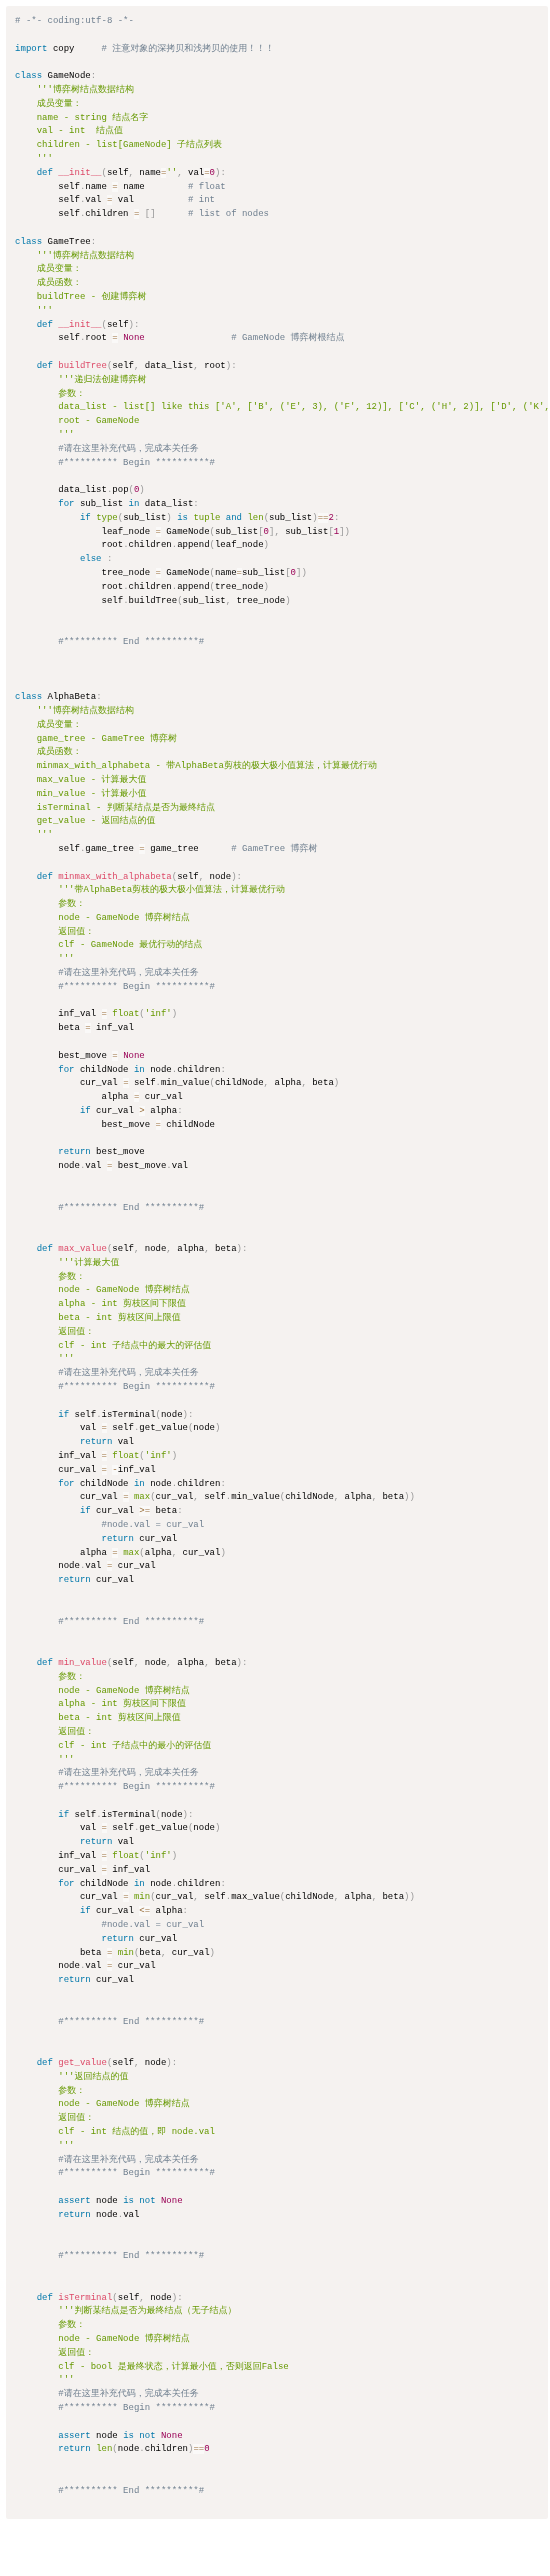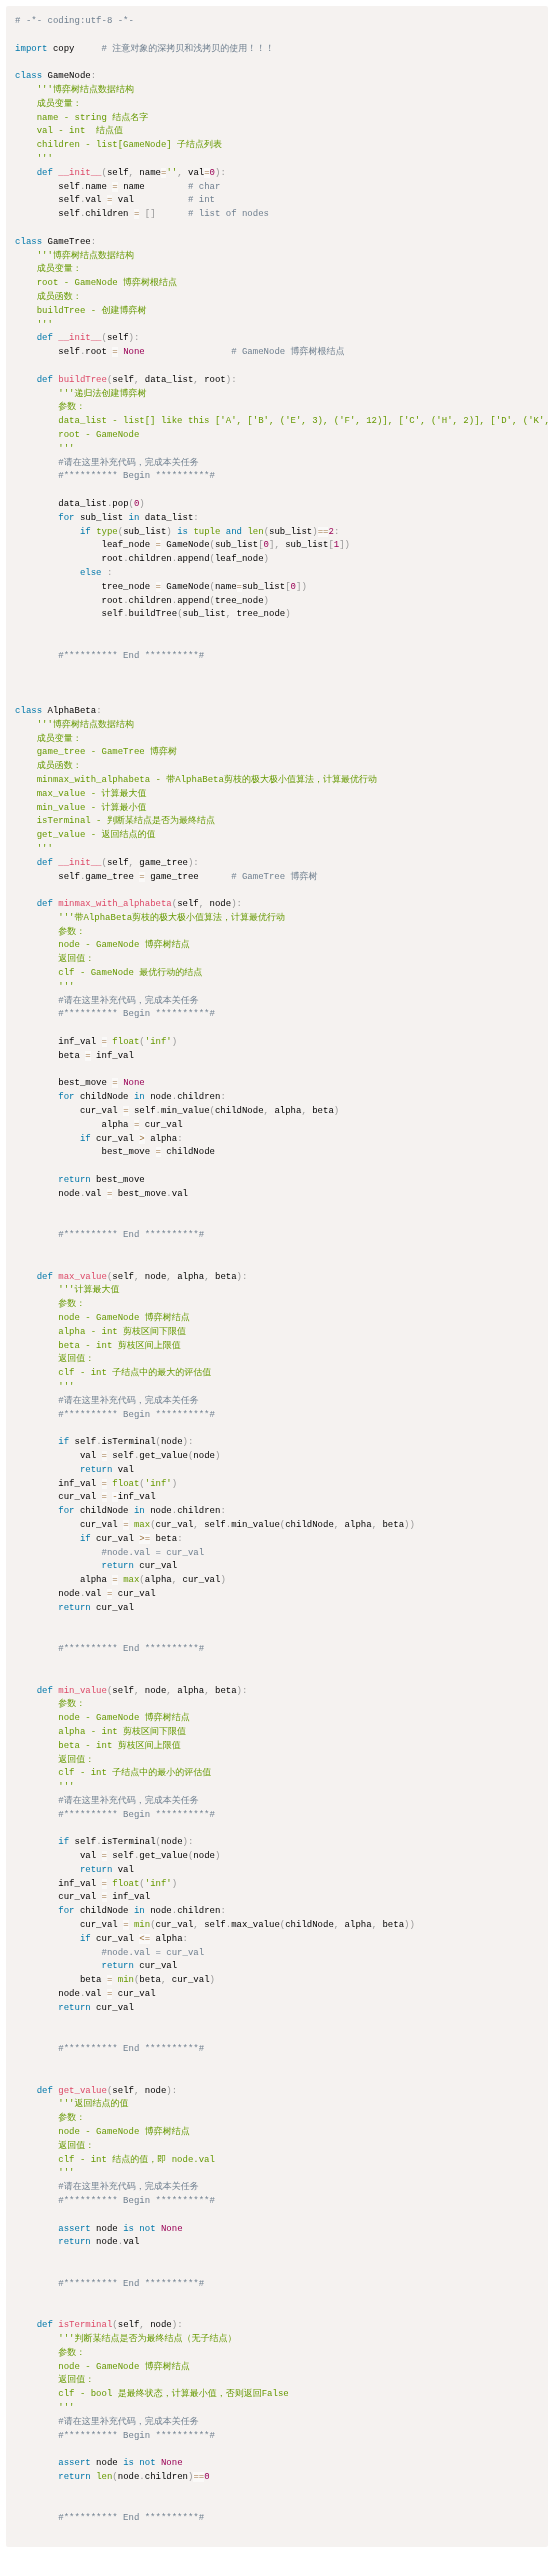--- a/index.html
+++ b/index.html
@@ -40,28 +40,27 @@
       <div class="code-line"><span class="tok-kw">import</span><span class="tok-plain"> copy     </span><span class="tok-comment"># 注意对象的深拷贝和浅拷贝的使用！！！</span></div>
       <div class="code-line"> </div>
       <div class="code-line"><span class="tok-kw">class</span><span class="tok-plain"> GameNode</span><span class="tok-punc">:</span></div>
       <div class="code-line"><span class="tok-str">    '''博弈树结点数据结构</span></div>
       <div class="code-line"><span class="tok-str">    成员变量：</span></div>
       <div class="code-line"><span class="tok-str">    name - string 结点名字</span></div>
       <div class="code-line"><span class="tok-str">    val - int  结点值</span></div>
       <div class="code-line"><span class="tok-str">    children - list[GameNode] 子结点列表</span></div>
       <div class="code-line"><span class="tok-str">    '''</span></div>
       <div class="code-line"><span class="tok-plain">    </span><span class="tok-kw">def</span><span class="tok-plain"> </span><span class="tok-fn">__init__</span><span class="tok-punc">(</span><span class="tok-plain">self</span><span class="tok-punc">,</span><span class="tok-plain"> name</span><span class="tok-op">=</span><span class="tok-str">''</span><span class="tok-punc">,</span><span class="tok-plain"> val</span><span class="tok-op">=</span><span class="tok-num">0</span><span class="tok-punc">):</span></div>
-      <div class="code-line"><span class="tok-plain">        self</span><span class="tok-punc">.</span><span class="tok-plain">name </span><span class="tok-op">=</span><span class="tok-plain"> name        </span><span class="tok-comment"># char</span></div>
+      <div class="code-line"><span class="tok-plain">        self</span><span class="tok-punc">.</span><span class="tok-plain">name </span><span class="tok-op">=</span><span class="tok-plain"> name        </span><span class="tok-comment"># float</span></div>
       <div class="code-line"><span class="tok-plain">        self</span><span class="tok-punc">.</span><span class="tok-plain">val </span><span class="tok-op">=</span><span class="tok-plain"> val          </span><span class="tok-comment"># int</span></div>
       <div class="code-line"><span class="tok-plain">        self</span><span class="tok-punc">.</span><span class="tok-plain">children </span><span class="tok-op">=</span><span class="tok-plain"> </span><span class="tok-punc">[]</span><span class="tok-plain">      </span><span class="tok-comment"># list of nodes</span></div>
       <div class="code-line"> </div>
       <div class="code-line"><span class="tok-kw">class</span><span class="tok-plain"> GameTree</span><span class="tok-punc">:</span></div>
       <div class="code-line"><span class="tok-str">    '''博弈树结点数据结构</span></div>
       <div class="code-line"><span class="tok-str">    成员变量：</span></div>
-      <div class="code-line"><span class="tok-str">    root - GameNode 博弈树根结点</span></div>
       <div class="code-line"><span class="tok-str">    成员函数：</span></div>
       <div class="code-line"><span class="tok-str">    buildTree - 创建博弈树</span></div>
       <div class="code-line"><span class="tok-str">    '''</span></div>
       <div class="code-line"><span class="tok-plain">    </span><span class="tok-kw">def</span><span class="tok-plain"> </span><span class="tok-fn">__init__</span><span class="tok-punc">(</span><span class="tok-plain">self</span><span class="tok-punc">):</span></div>
       <div class="code-line"><span class="tok-plain">        self</span><span class="tok-punc">.</span><span class="tok-plain">root </span><span class="tok-op">=</span><span class="tok-plain"> </span><span class="tok-num">None</span><span class="tok-plain">                </span><span class="tok-comment"># GameNode 博弈树根结点</span></div>
       <div class="code-line"> </div>
       <div class="code-line"><span class="tok-plain">    </span><span class="tok-kw">def</span><span class="tok-plain"> </span><span class="tok-fn">buildTree</span><span class="tok-punc">(</span><span class="tok-plain">self</span><span class="tok-punc">,</span><span class="tok-plain"> data_list</span><span class="tok-punc">,</span><span class="tok-plain"> root</span><span class="tok-punc">):</span></div>
       <div class="code-line"><span class="tok-str">        '''递归法创建博弈树</span></div>
       <div class="code-line"><span class="tok-str">        参数：</span></div>
       <div class="code-line"><span class="tok-str">        data_list - list[] like this ['A', ['B', ('E', 3), ('F', 12)], ['C', ('H', 2)], ['D', ('K', 14), ('L', 5), ('M', 2)]]</span></div>
@@ -89,21 +88,20 @@
       <div class="code-line"><span class="tok-str">    '''博弈树结点数据结构</span></div>
       <div class="code-line"><span class="tok-str">    成员变量：</span></div>
       <div class="code-line"><span class="tok-str">    game_tree - GameTree 博弈树</span></div>
       <div class="code-line"><span class="tok-str">    成员函数：</span></div>
       <div class="code-line"><span class="tok-str">    minmax_with_alphabeta - 带AlphaBeta剪枝的极大极小值算法，计算最优行动</span></div>
       <div class="code-line"><span class="tok-str">    max_value - 计算最大值</span></div>
       <div class="code-line"><span class="tok-str">    min_value - 计算最小值</span></div>
       <div class="code-line"><span class="tok-str">    isTerminal - 判断某结点是否为最终结点</span></div>
       <div class="code-line"><span class="tok-str">    get_value - 返回结点的值</span></div>
       <div class="code-line"><span class="tok-str">    '''</span></div>
-      <div class="code-line"><span class="tok-plain">    </span><span class="tok-kw">def</span><span class="tok-plain"> </span><span class="tok-fn">__init__</span><span class="tok-punc">(</span><span class="tok-plain">self</span><span class="tok-punc">,</span><span class="tok-plain"> game_tree</span><span class="tok-punc">):</span></div>
       <div class="code-line"><span class="tok-plain">        self</span><span class="tok-punc">.</span><span class="tok-plain">game_tree </span><span class="tok-op">=</span><span class="tok-plain"> game_tree      </span><span class="tok-comment"># GameTree 博弈树</span></div>
       <div class="code-line"> </div>
       <div class="code-line"><span class="tok-plain">    </span><span class="tok-kw">def</span><span class="tok-plain"> </span><span class="tok-fn">minmax_with_alphabeta</span><span class="tok-punc">(</span><span class="tok-plain">self</span><span class="tok-punc">,</span><span class="tok-plain"> node</span><span class="tok-punc">):</span></div>
       <div class="code-line"><span class="tok-str">        '''带AlphaBeta剪枝的极大极小值算法，计算最优行动</span></div>
       <div class="code-line"><span class="tok-str">        参数：</span></div>
       <div class="code-line"><span class="tok-str">        node - GameNode 博弈树结点</span></div>
       <div class="code-line"><span class="tok-str">        返回值：</span></div>
       <div class="code-line"><span class="tok-str">        clf - GameNode 最优行动的结点</span></div>
       <div class="code-line"><span class="tok-str">        '''</span></div>
       <div class="code-line"><span class="tok-comment">        #请在这里补充代码，完成本关任务</span></div>

